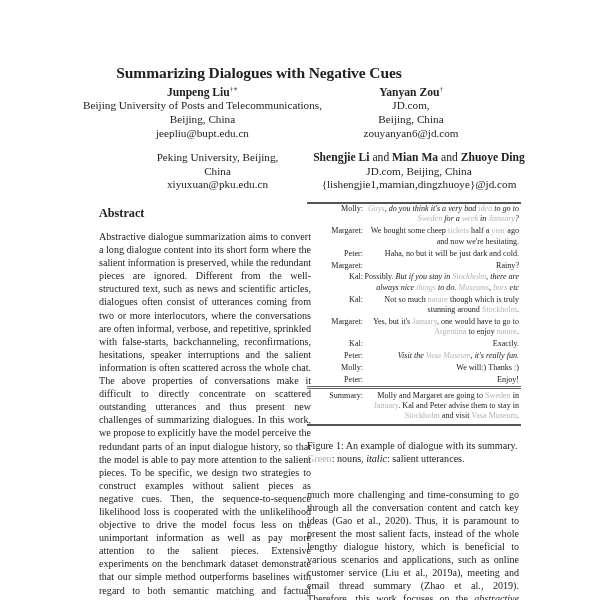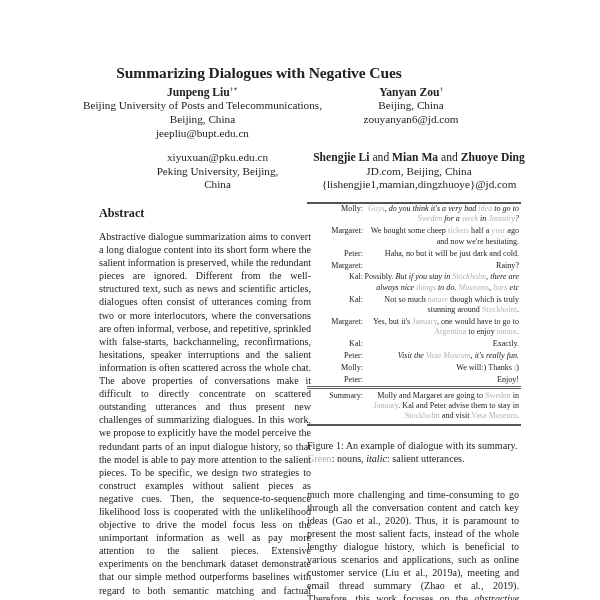--- a/index.html
+++ b/index.html
@@ -38,27 +38,28 @@
 
 <div class="author-block a1">
   <div class="author-name"><span>Junpeng Liu</span><sup>†∗</sup></div>
   <div>Beijing University of Posts and Telecommunications,</div>
   <div>Beijing, China</div>
   <div>jeepliu@bupt.edu.cn</div>
 </div>
 
 <div class="author-block a2">
   <div class="author-name"><span>Yanyan Zou</span><sup>†</sup></div>
+  <div>JD.com,</div>
   <div>Beijing, China</div>
   <div>zouyanyan6@jd.com</div>
 </div>
 
 <div class="author-block a3">
+  <div>Peking University, Beijing, China</div>
   <div>xiyuxuan@pku.edu.cn</div>
-  <div>Peking University, Beijing, China</div>
 </div>
 
 <div class="author-block a4">
   <div class="author-name">
     <span>Shengjie Li</span>
     <span class="and">and</span>
     <span>Mian Ma</span>
     <span class="and">and</span>
     <span>Zhuoye Ding</span>
   </div>

